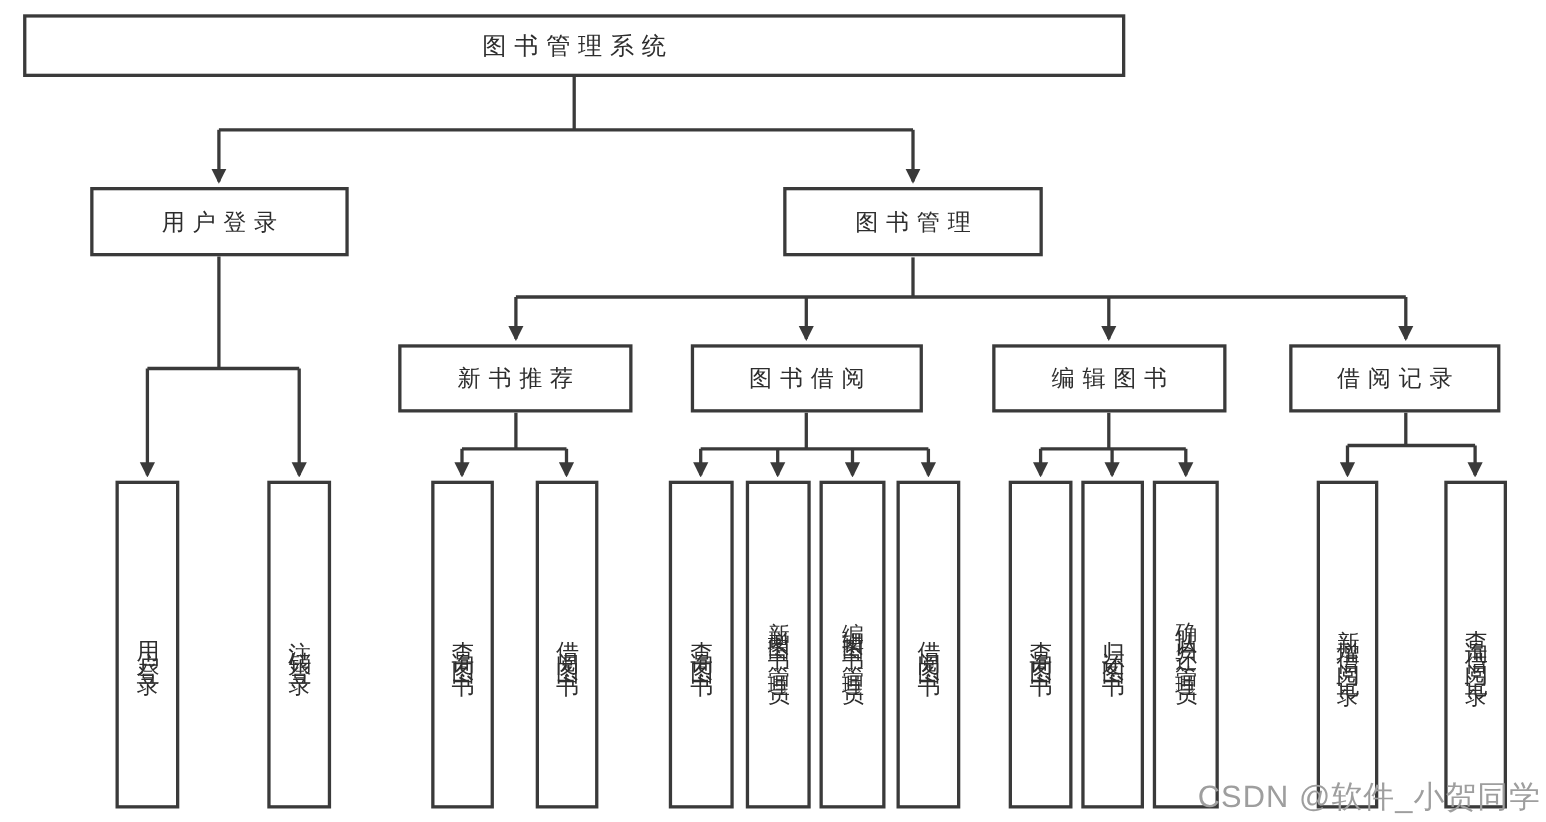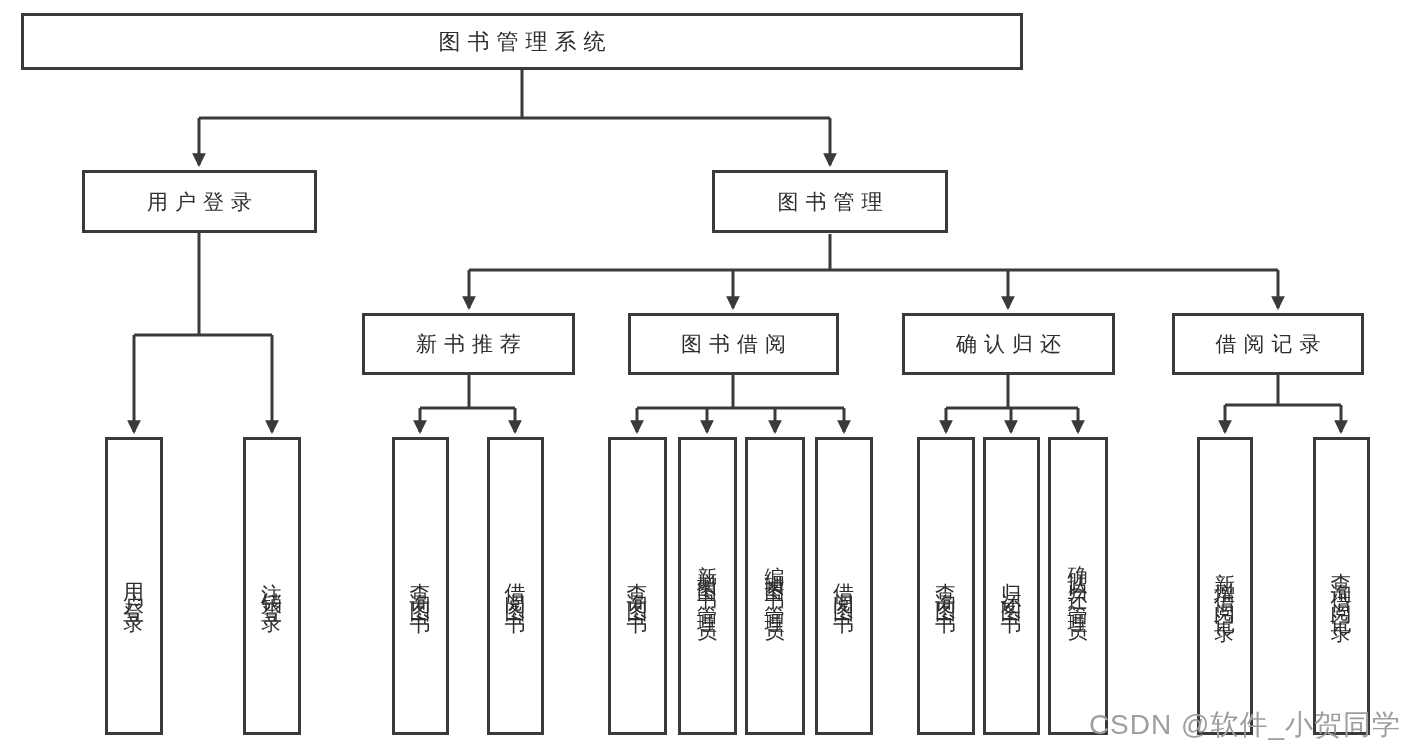--- a/index.html
+++ b/index.html
@@ -108,21 +108,21 @@
     </g>
   </svg>
 
   <div class="node box-h title" style="left:21px;top:13px;width:1002px;height:57px;">图书管理系统</div>
 
   <div class="node box-h" style="left:82px;top:170px;width:235px;height:63px;">用户登录</div>
   <div class="node box-h" style="left:712px;top:170px;width:236px;height:63px;">图书管理</div>
 
   <div class="node box-h" style="left:362px;top:313px;width:213px;height:62px;">新书推荐</div>
   <div class="node box-h" style="left:628px;top:313px;width:211px;height:62px;">图书借阅</div>
-  <div class="node box-h" style="left:902px;top:313px;width:213px;height:62px;">确认归还</div>
+  <div class="node box-h" style="left:902px;top:313px;width:213px;height:62px;">编辑图书</div>
   <div class="node box-h" style="left:1172px;top:313px;width:192px;height:62px;">借阅记录</div>
 
   <div class="node box-v" style="left:105px;top:437px;width:58px;height:298px;">
     <span>用户登录</span>
   </div>
   <div class="node box-v" style="left:243px;top:437px;width:58px;height:298px;">
     <span>注销登录</span>
   </div>
 
   <div class="node box-v" style="left:392px;top:437px;width:57px;height:298px;">

